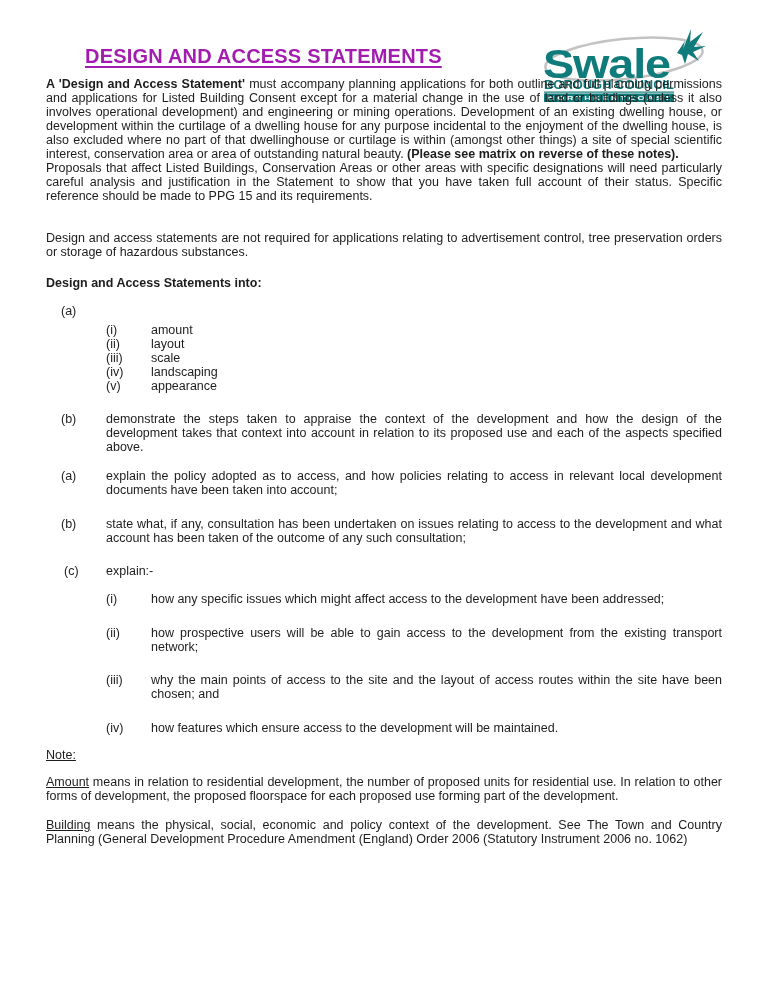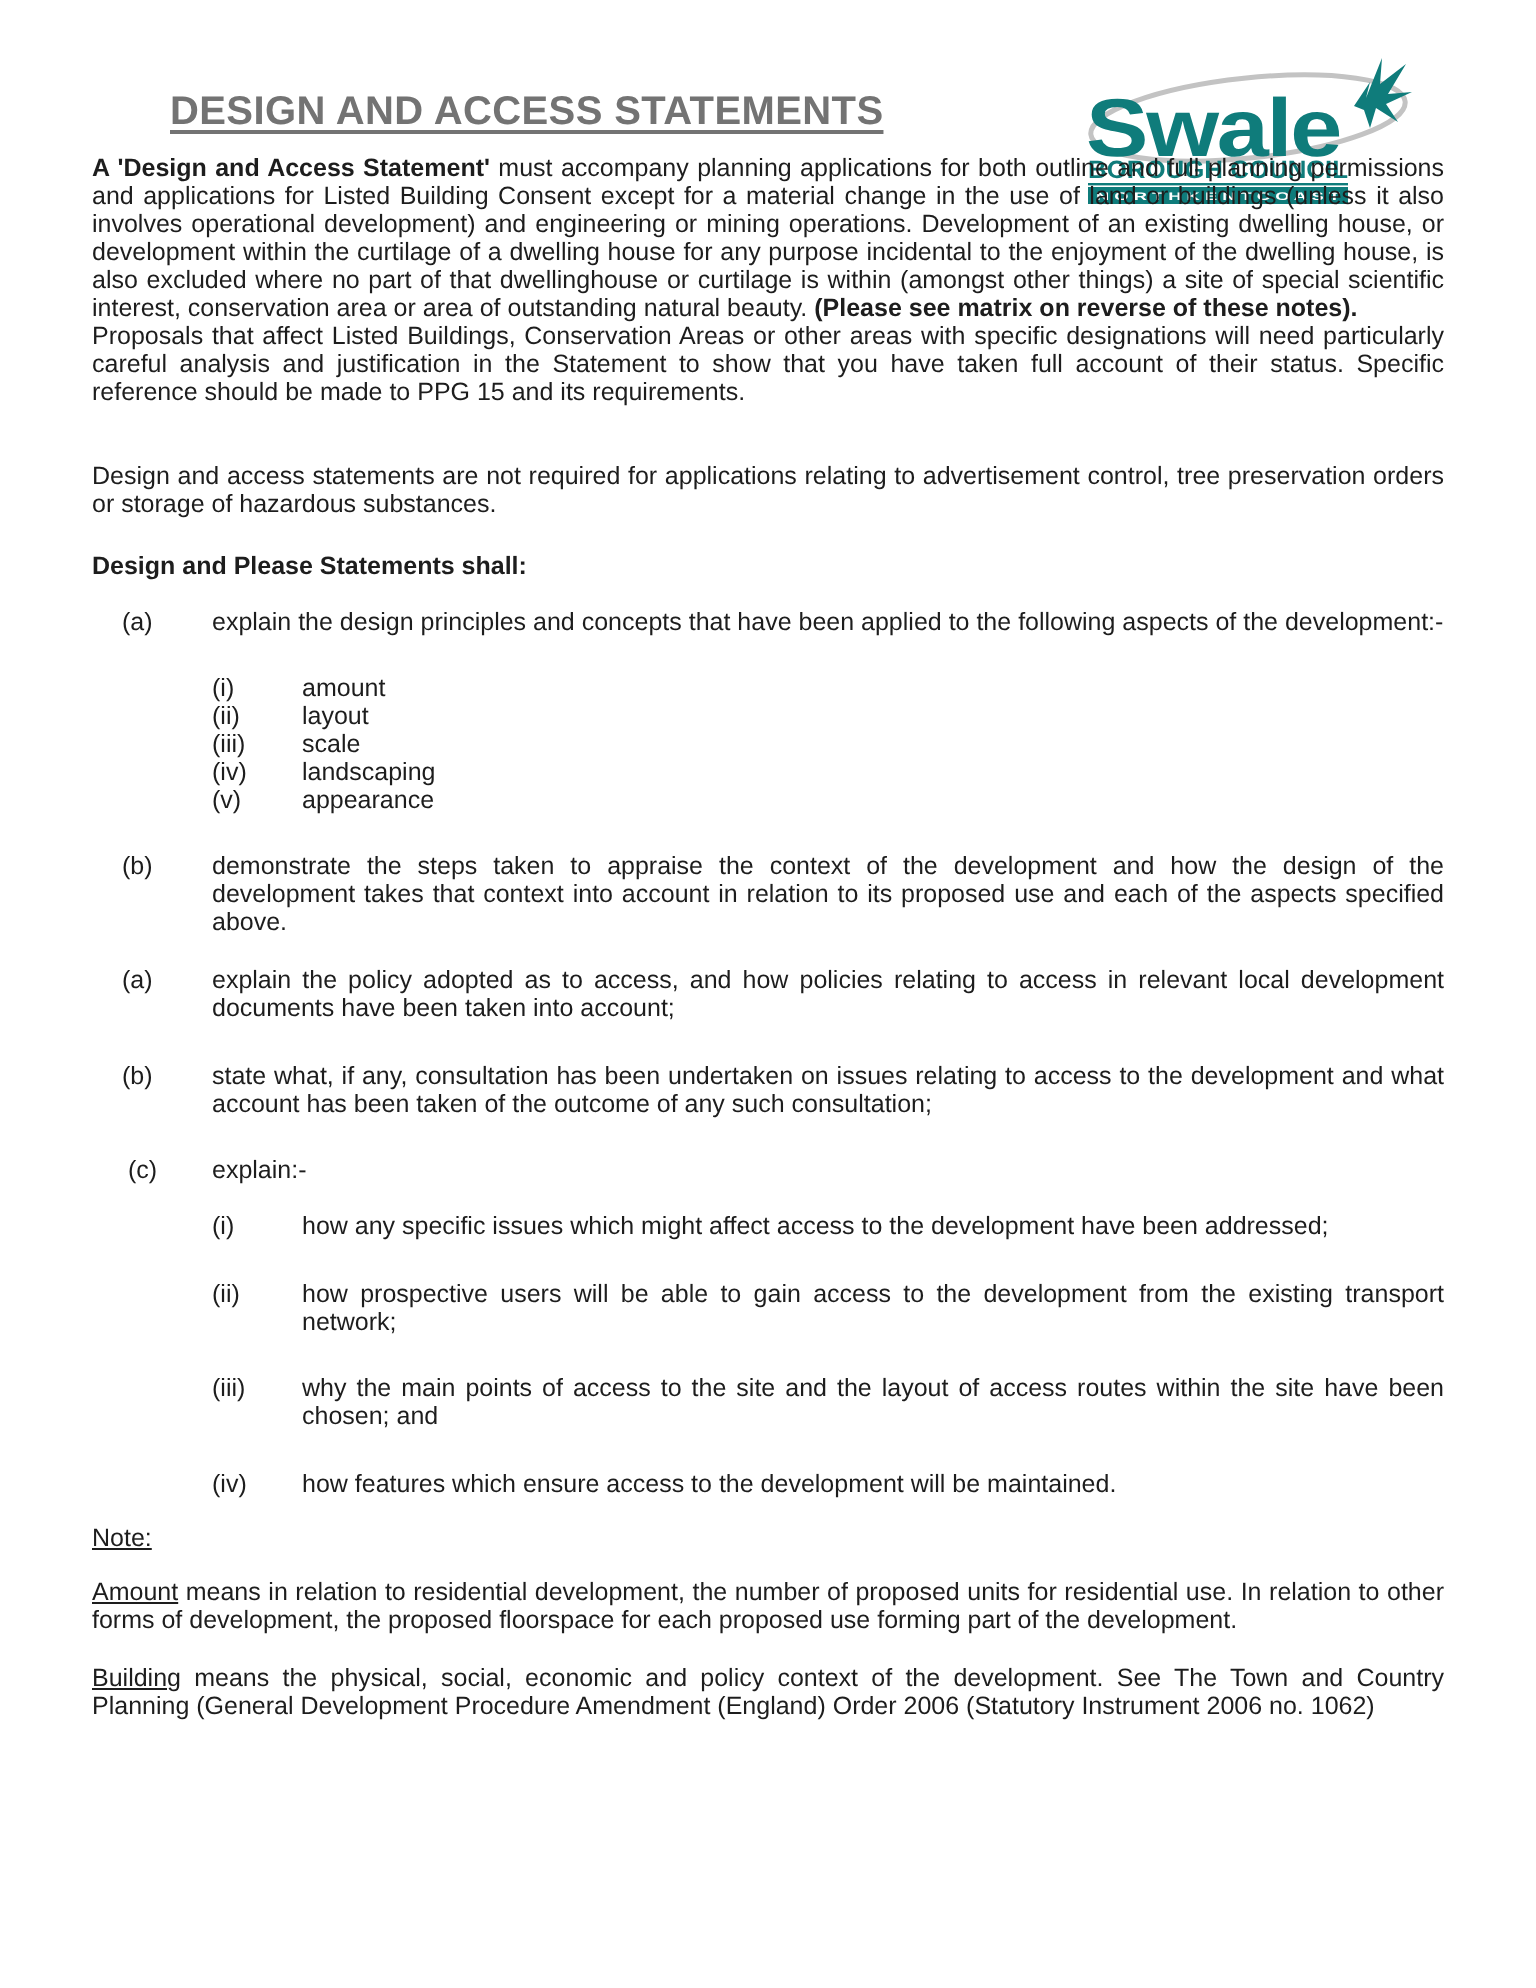--- a/index.html
+++ b/index.html
@@ -25,21 +25,21 @@
     box-sizing: border-box;
   }
   .title {
     margin: 24px 0 0 0;
     font-size: 20px;
     line-height: 24px;
     font-weight: 700;
     letter-spacing: 0.2px;
     text-decoration: underline;
     text-underline-offset: 3px;
-    color: #737373;
+    color: #a21caf;
     white-space: nowrap;
   }
   .logo { width: 170px; height: 80px; flex: 0 0 auto; margin-top: 2px; }
   .para { margin: 0; text-align: justify; }
   .b { font-weight: 700; }
   .u { text-decoration: underline; }
   .heading { font-weight: 700; margin: 0; text-align: left; }
   .row { display: flex; text-align: justify; }
   .row .mk { flex: 0 0 45px; }
   .row .mk.outer { margin-left: 15px; }
@@ -69,26 +69,25 @@
   </div>
 
   <div class="content">
 
     <p class="para" style="margin-top:1px"><span class="b">A 'Design and Access Statement'</span><span> must accompany planning applications for both outline and full planning permissions and applications for Listed Building Consent except for a material change in the use of land or buildings (unless it also involves operational development) and engineering or mining operations. Development of an existing dwelling house, or development within the curtilage of a dwelling house for any purpose incidental to the enjoyment of the dwelling house, is also excluded where no part of that dwellinghouse or curtilage is within (amongst other things) a site of special scientific interest, conservation area or area of outstanding natural beauty. </span><span class="b">(Please see matrix on reverse of these notes).</span></p>
 
     <p class="para" style="">Proposals that affect Listed Buildings, Conservation Areas or other areas with specific designations will need particularly careful analysis and justification in the Statement to show that you have taken full account of their status. Specific reference should be made to PPG 15 and its requirements.</p>
 
     <p class="para" style="margin-top:28px">Design and access statements are not required for applications relating to advertisement control, tree preservation orders or storage of hazardous substances.</p>
 
-    <p class="heading" style="margin-top:17px">Design and Please Statements shall:</p>
+    <p class="heading" style="margin-top:17px">Design and Access Statements into:</p>
 
     <div class="row" style="margin-top:14px">
       <span class="mk outer">(a)</span>
       <div class="body">
-        <div>explain the design principles and concepts that have been applied to the following aspects of the development:-</div>
         <div class="sublist" style="margin-top:19px">
           <div class="row">
             <span class="mk">(i)</span>
             <div class="body">amount</div>
           </div>
           <div class="row">
             <span class="mk">(ii)</span>
             <div class="body">layout</div>
           </div>
           <div class="row">

